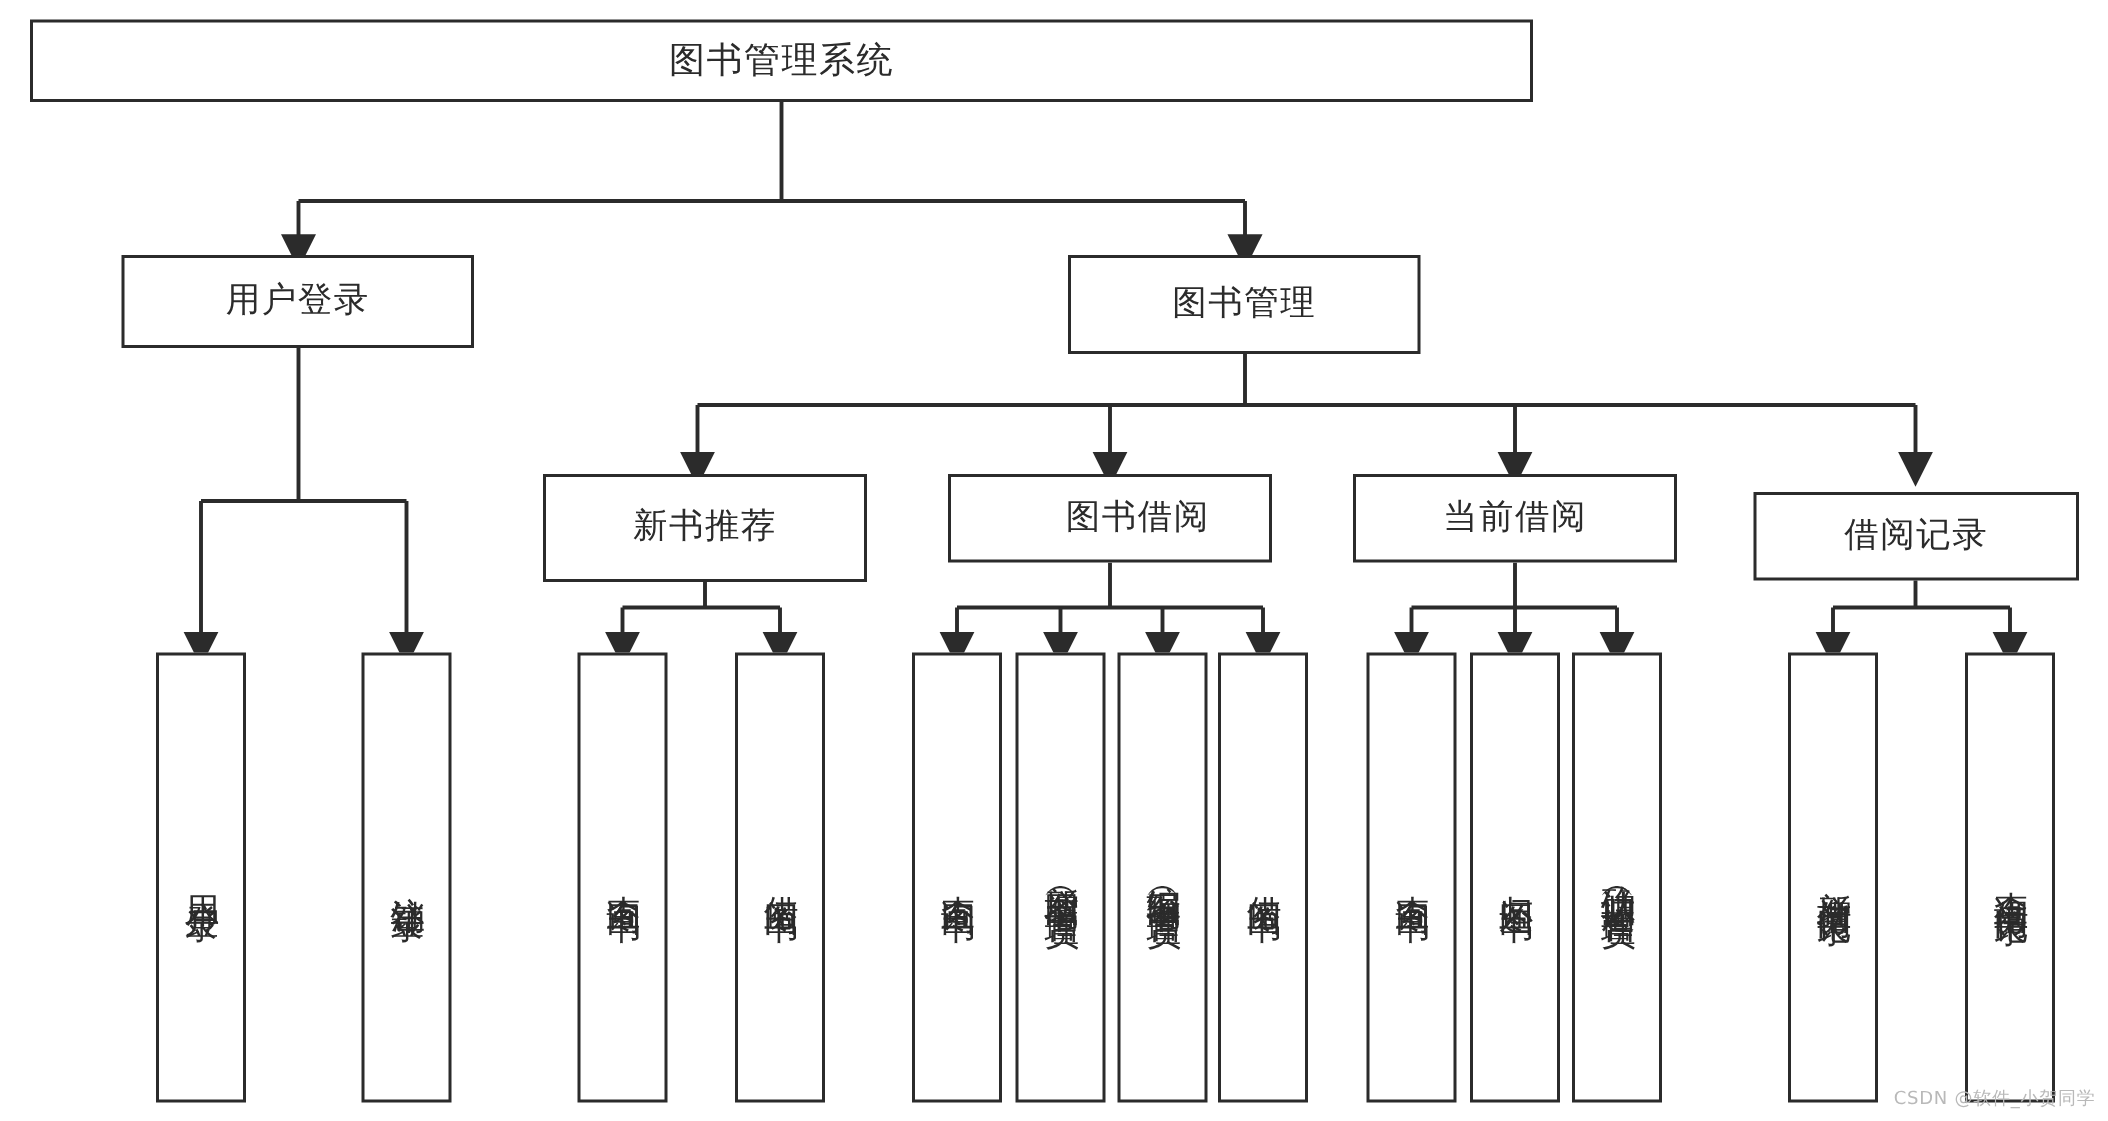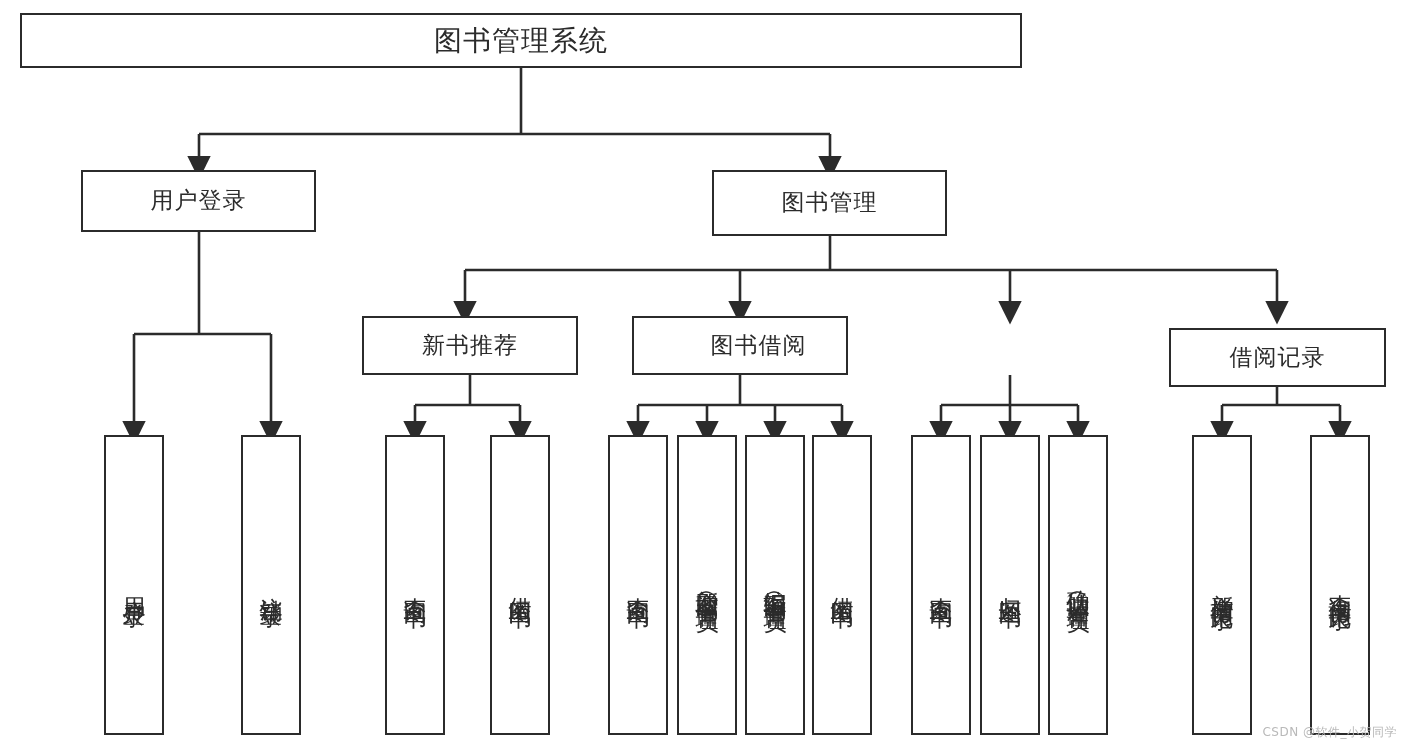--- a/index.html
+++ b/index.html
@@ -34,21 +34,21 @@
   }
   .node.v {
     writing-mode: vertical-rl;
     text-orientation: upright;
     font-size: 23px;
     line-height: 1.25;
     letter-spacing: 3px;
     padding: 6px 0;
   }
   .node.root {
-    font-size: 28px;
+    font-size: 24px;
     letter-spacing: 1px;
   }
   #edges {
     position: absolute;
     left: 0;
     top: 0;
     width: 1405px;
     height: 747px;
     pointer-events: none;
   }
@@ -121,25 +121,28 @@
     <span>图书管理系统</span>
   </div>
 
   <div class="node h" style="left:81px; top:170px; width:235px; height:62px;">
     <span>用户登录</span>
   </div>
   <div class="node h" style="left:712px; top:170px; width:235px; height:66px;">
     <span>图书管理</span>
   </div>
 
-  <div class="node h" style="left:362px; top:316px; width:216px; height:59px;">
+  <div class="node h" style="left:362px; top:316px; width:216px; height:72px;">
     <span>新书推荐</span>
   </div>
   <div class="node h" style="left:632px; top:316px; width:216px; height:59px;padding-left:37px;">
     <span>图书借阅</span>
+  </div>
+  <div class="node h" style="left:902px; top:316px; width:216px; height:59px;">
+    <span>当前借阅</span>
   </div>
   <div class="node h" style="left:1169px; top:328px; width:217px; height:59px;">
     <span>借阅记录</span>
   </div>
 
   <div class="node v" style="left:104px; top:435px; width:60px; height:300px;">
     <span>用户登录</span>
   </div>
   <div class="node v" style="left:241px; top:435px; width:60px; height:300px;">
     <span>注销登录</span>

